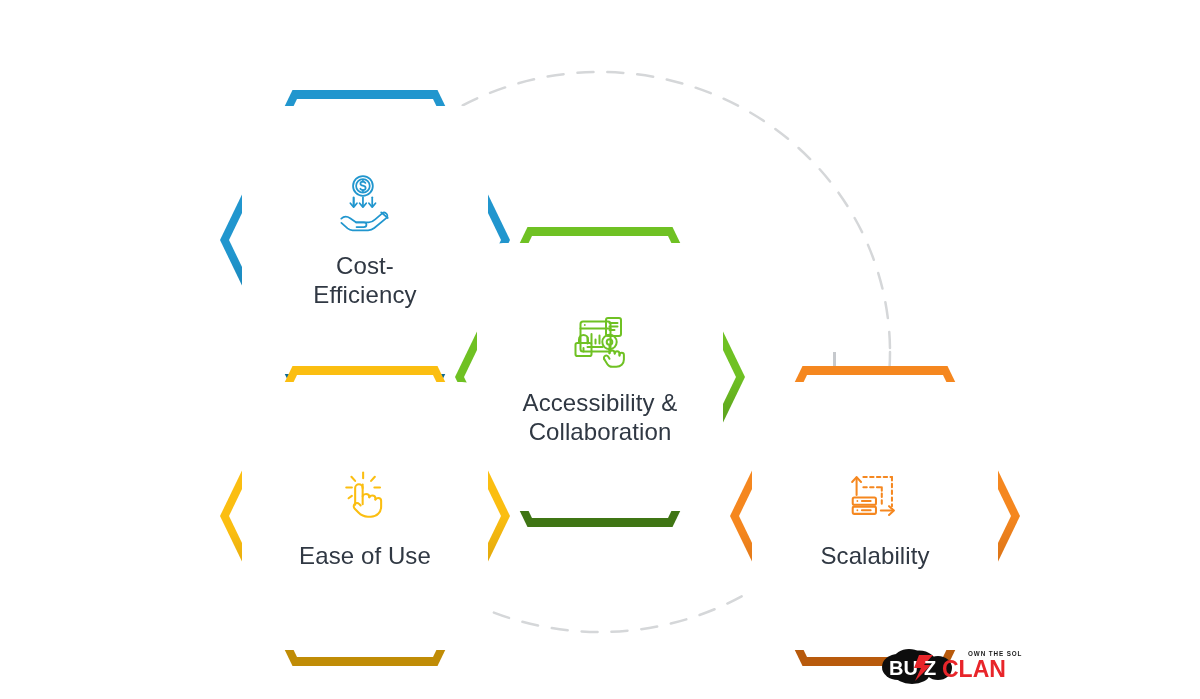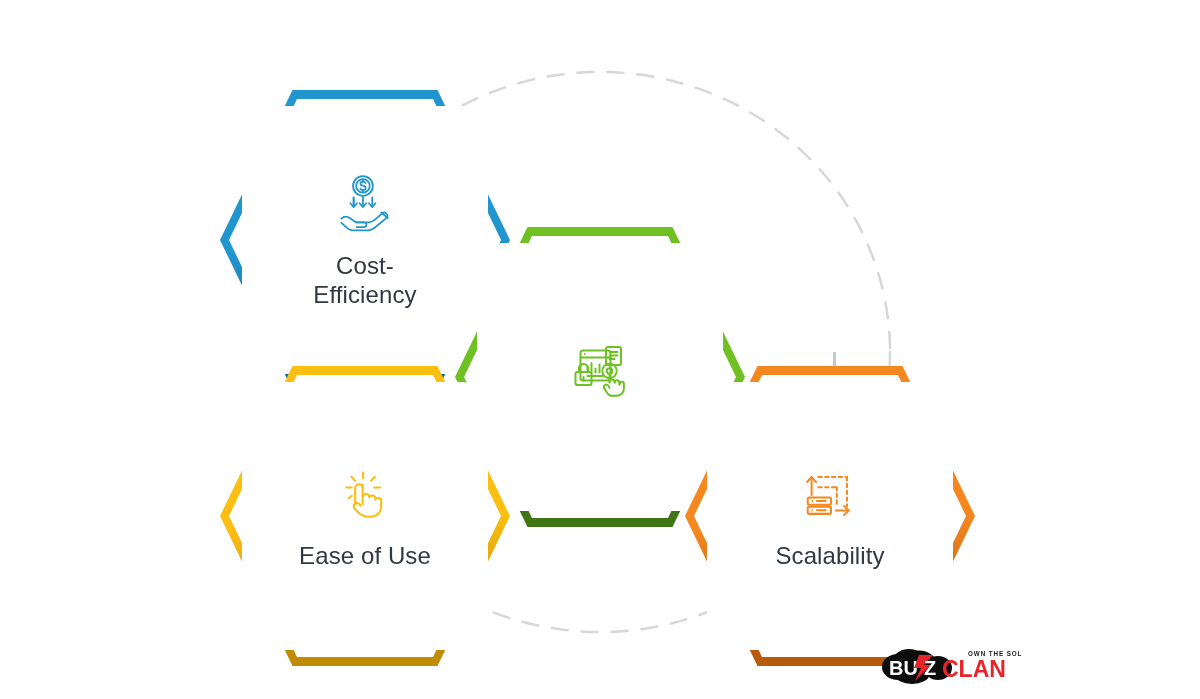--- a/index.html
+++ b/index.html
@@ -100,21 +100,21 @@
     color: #303843;
     letter-spacing: 0.1px;
     font-weight: 400;
   }
 
   
   #hex-cost       { left: 220px;  top: 90px;  }
   #hex-security   { left: 690px;  top: 90px;  }
   #hex-access     { left: 455px;  top: 227px; }
   #hex-ease       { left: 220px;  top: 366px; }
-  #hex-scale      { left: 685px;  top: 366px; }
+  #hex-scale      { left: 730px;  top: 366px; }
 
   
   .connector {
     position: absolute;
     width: 3px;
     background: #c6c9cd;
   }
   #conn-left  { left: 363px; top: 352px; height: 26px; }
   #conn-right { left: 833px; top: 352px; height: 26px; }
 
@@ -191,20 +191,24 @@
           <path d="M15.5 38v3.4"></path>
           <circle cx="41.5" cy="32" r="7.2"></circle>
           <circle cx="41.5" cy="32" r="2.8"></circle>
           <path d="M41.5 34.8v8.5"></path>
           <path d="M41.5 43.3c0-1.6 1.1-2.7 2.6-2.7s2.6 1.1 2.6 2.7"></path>
           <path d="M46.7 43.8c0-1.5 1-2.5 2.4-2.5s2.4 1 2.4 2.5v2"></path>
           <path d="M51.5 45c0-1.4 1-2.3 2.2-2.3s2.2.9 2.2 2.3v4.5c0 4.2-3.2 7.3-7.6 7.3h-4.2c-2.2 0-3.7-1-4.7-2.6l-3.1-5"></path>
           <path d="M36.3 49.2c-.7-1.2-.4-2.6.8-3.3 1.1-.7 2.5-.3 3.2.9l1.2 2"></path>
         </svg>
       </div>
+      <div class="hex-label">
+        <span>Accessibility &amp;</span><br>
+        <span>Collaboration</span>
+      </div>
     </div>
   </div>
 
   <div class="hex" id="hex-ease">
     <div class="hex-shadow"></div>
     <div class="hex-outer" id="outer-ease" style="background: linear-gradient(177deg, rgb(251, 190, 17) 0%, rgb(251, 190, 17) 52%, rgb(192, 140, 6) 86%, rgb(192, 140, 6) 100%);"></div>
     <div class="hex-inner"></div>
     <div class="hex-face"></div>
     <div class="hex-content">
       <div class="hex-icon">

